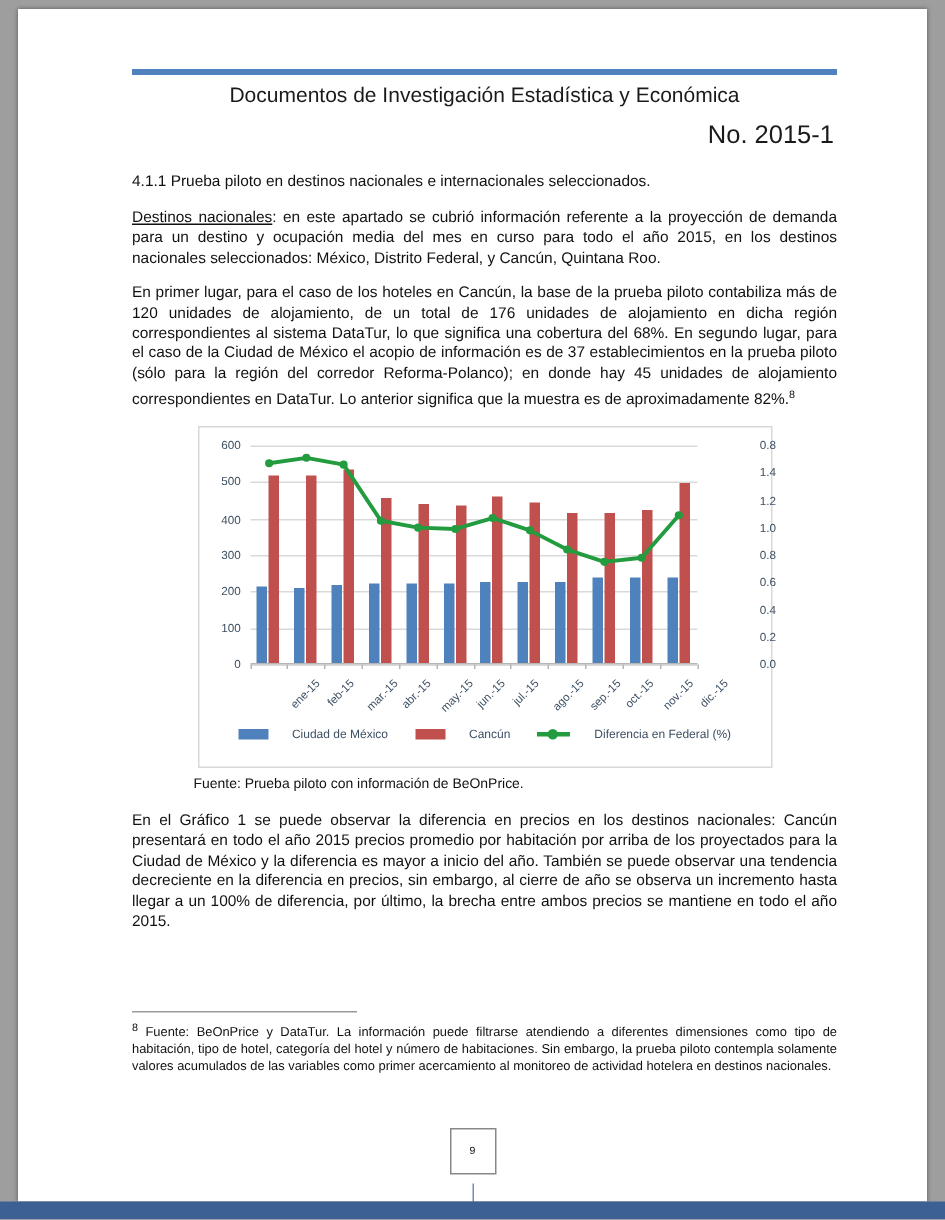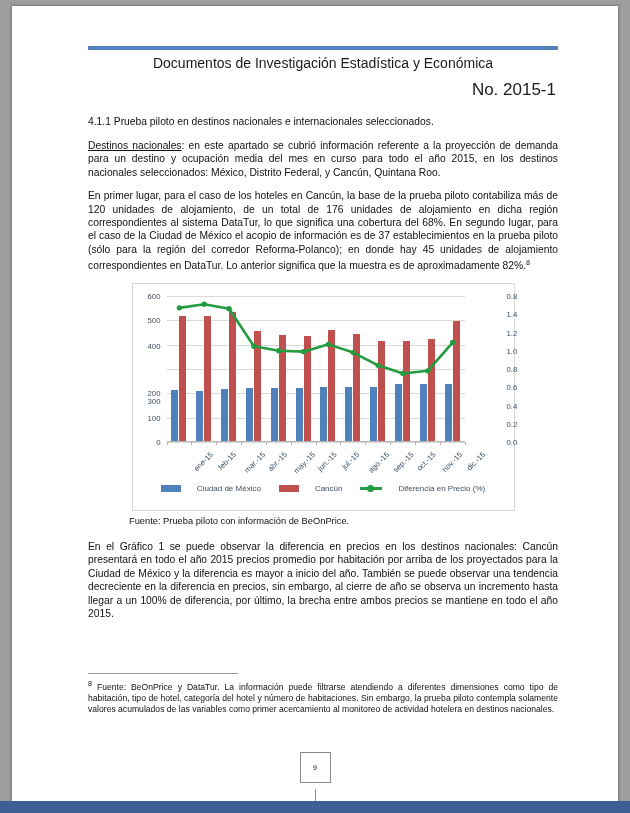--- a/index.html
+++ b/index.html
@@ -213,21 +213,21 @@
 
         <div class="chart-box">
           <div class="plot" id="plot">
               <div class="gridline" style="top: 146px;"></div>
               <div class="ytick" style="top: 146px;">0</div>
               <div class="gridline" style="top: 121.667px;"></div>
               <div class="ytick" style="top: 121.667px;">100</div>
               <div class="gridline" style="top: 97.3333px;"></div>
               <div class="ytick" style="top: 97.3333px;">200</div>
               <div class="gridline" style="top: 73px;"></div>
-              <div class="ytick" style="top: 73px; margin-top: 32px;">300</div>
+              <div class="ytick" style="top: 73px;">300</div>
               <div class="gridline" style="top: 48.6667px;"></div>
               <div class="ytick" style="top: 50px;">400</div>
               <div class="gridline" style="top: 24.3333px;"></div>
               <div class="ytick" style="top: 24.3333px;">500</div>
               <div class="gridline" style="top: 0px;"></div>
               <div class="ytick" style="top: 0px;">600</div>
               <div class="y2tick" style="top: 146px;">0.0</div>
               <div class="y2tick" style="top: 127.75px;">0.2</div>
               <div class="y2tick" style="top: 109.5px;">0.4</div>
               <div class="y2tick" style="top: 91.25px;">0.6</div>
@@ -308,21 +308,21 @@
               <div class="lg">
                 <div class="sw-bar" style="background: rgb(79, 129, 189);"></div>
                 <div class="lg-txt">Ciudad de México</div>
               </div>
               <div class="lg">
                 <div class="sw-bar" style="background: rgb(192, 80, 77);"></div>
                 <div class="lg-txt">Cancún</div>
               </div>
               <div class="lg">
                 <div class="sw-line" style="background: rgb(35, 155, 63);"></div>
-                <div class="lg-txt">Diferencia en Precio (%)</div>
+                <div class="lg-txt">Diferencia en Federal (%)</div>
               </div>
             </div>
         </div>
 
         <div class="source">Fuente: Prueba piloto con información de BeOnPrice.</div>
       </div>
 
       <p class="body" style="margin-top:14px">En el Gráfico 1 se puede observar la diferencia en precios en los destinos nacionales: Cancún presentará en todo el año 2015 precios promedio por habitación por arriba de los proyectados para la Ciudad de México y la diferencia es mayor a inicio del año. También se puede observar una tendencia decreciente en la diferencia en precios, sin embargo, al cierre de año se observa un incremento hasta llegar a un 100% de diferencia, por último, la brecha entre ambos precios se mantiene en todo el año 2015.</p>
 
       <div style="margin-top:52px">

